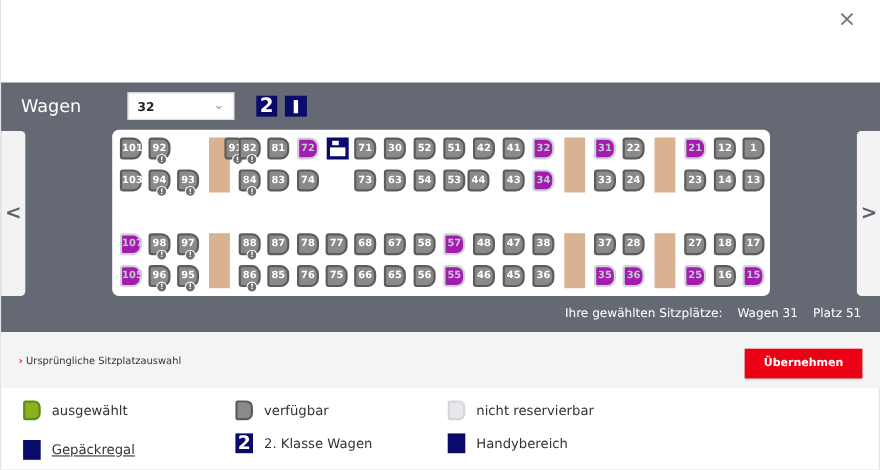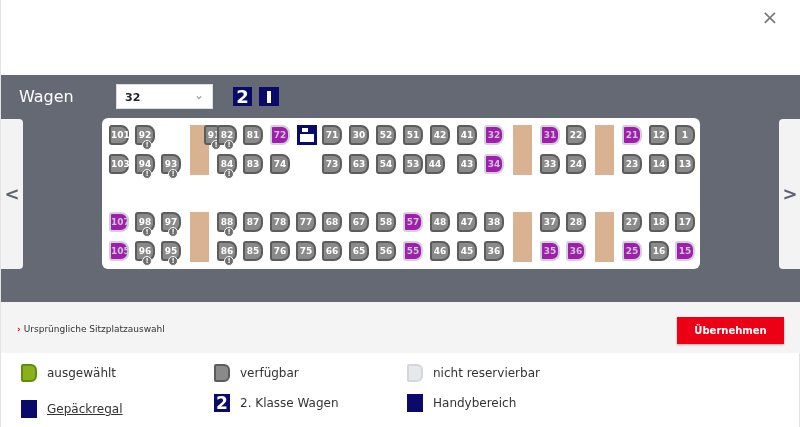--- a/index.html
+++ b/index.html
@@ -141,20 +141,25 @@
       <div class="seat" style="left: 328px; top: 123px;">46</div>
       <div class="seat" style="left: 355px; top: 123px;">45</div>
       <div class="seat" style="left: 382px; top: 123px;">36</div>
       <div class="seat na" style="left: 438px; top: 123px;">35</div>
       <div class="seat na" style="left: 464px; top: 123px;">36</div>
       <div class="seat na" style="left: 520px; top: 123px;">25</div>
       <div class="seat" style="left: 547px; top: 123px;">16</div>
       <div class="seat na" style="left: 573px; top: 123px;">15</div>
     </div>
 
+  <div class="selected-info">
+    <span>Ihre gewählten Sitzplätze:</span>
+    <span>Wagen 31</span>
+    <span>Platz 51</span>
+  </div>
 
   <div class="action-bar"></div>
   <div class="orig-link">
     <span class="arr">›</span><span>Ursprüngliche Sitzplatzauswahl</span>
   </div>
   <div class="btn">Übernehmen</div>
 
   <div class="legend-item" style="left:20px;top:363px;">
     <span class="lg-icon lg-sel"></span>
     <span>ausgewählt</span>

